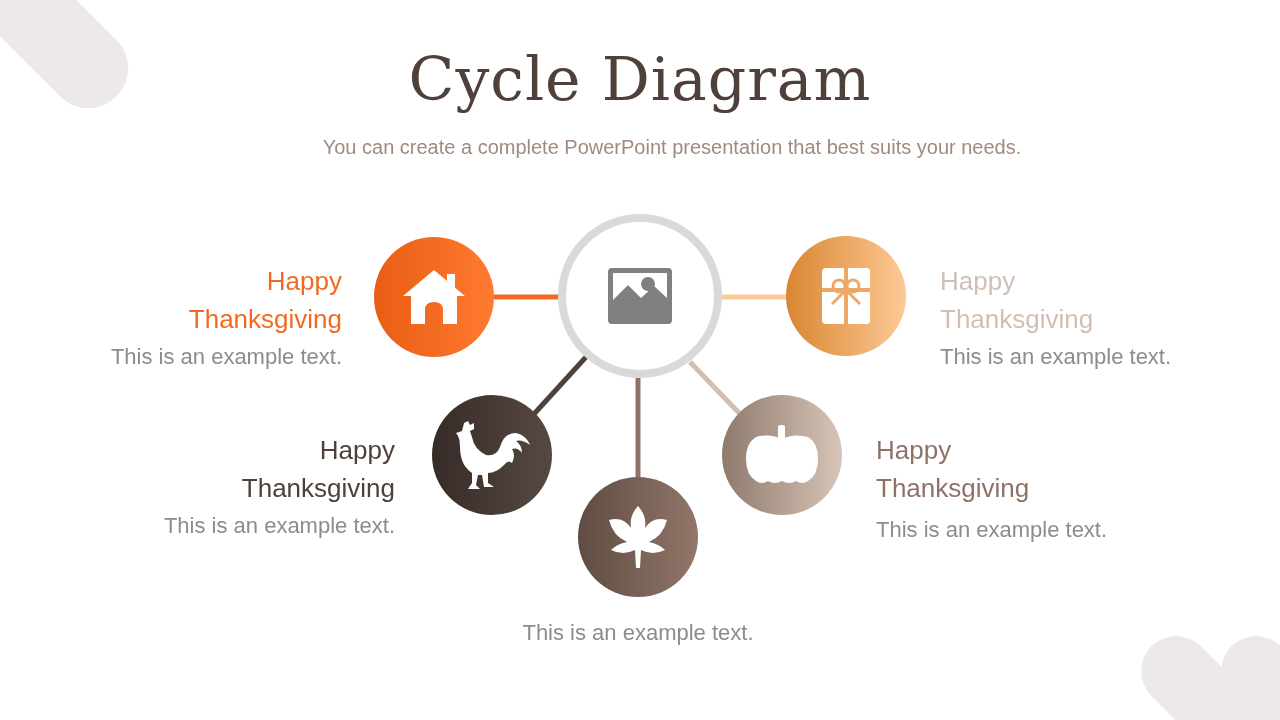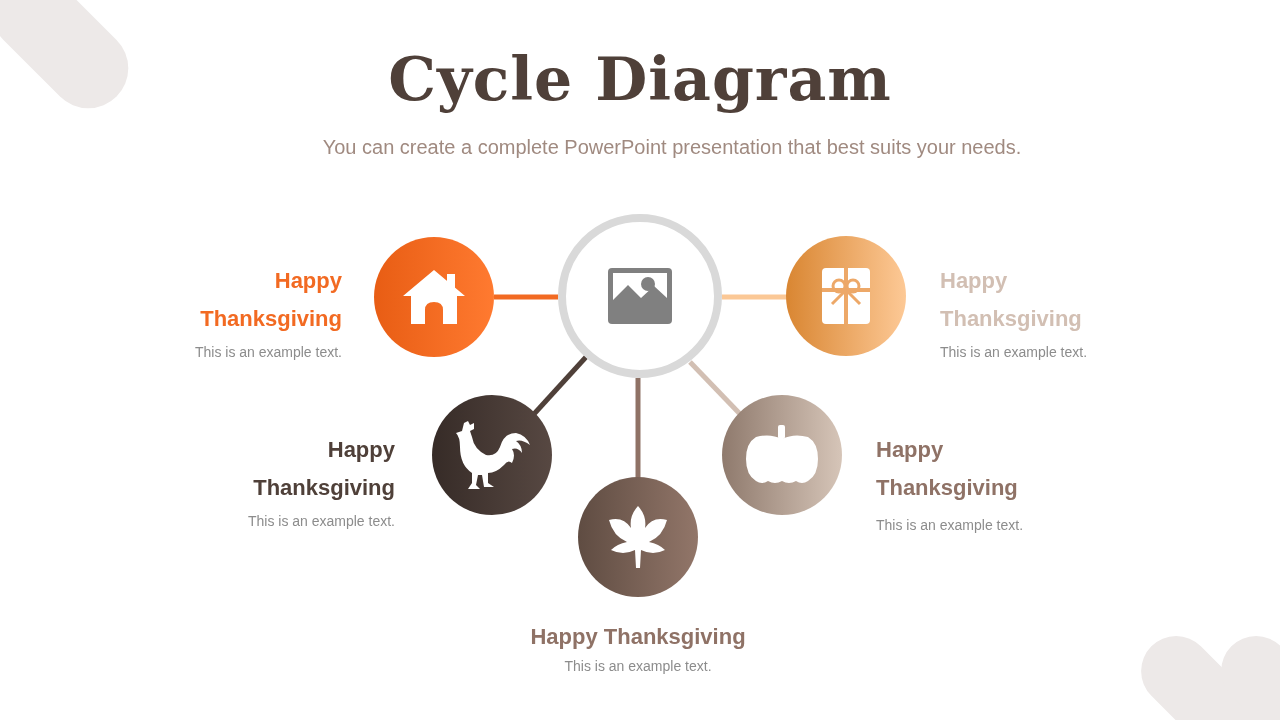--- a/index.html
+++ b/index.html
@@ -1,25 +1,25 @@
 <!DOCTYPE html>
 <html><head>
 <meta charset="utf-8">
 <style>
   html, body { margin:0; padding:0; }
   body { width:1280px; height:720px; position:relative; overflow:hidden; background:#ffffff; font-family:"Liberation Sans", sans-serif; }
   .deco { position:absolute; background:#ede9e8; border-radius:40px; transform:rotate(45deg); }
-  .title { position:absolute; left:0; width:1280px; top:44px; text-align:center; font-family:"DejaVu Serif", serif; font-weight:bold; font-size:60px; color:#4f4039; letter-spacing:1px; }
+  .title { position:absolute; left:0; width:1280px; top:44px; text-align:center; font-family:"DejaVu Serif", serif; font-weight:normal; font-size:60px; color:#4f4039; letter-spacing:1px; }
   .subtitle { position:absolute; left:0; width:1280px; top:136px; text-align:center; font-size:20px; color:#a08a80;margin-left:32px; }
   svg.lines { position:absolute; left:0; top:0; }
   .node { position:absolute; width:120px; height:120px; border-radius:50%; display:flex; align-items:center; justify-content:center; }
   .hub { position:absolute; left:558px; top:214px; width:148px; height:148px; border-radius:50%; border:8px solid #d9d9d9; background:#fff; display:flex; align-items:center; justify-content:center; }
   .label { position:absolute; }
-  .label .h { font-weight:bold; font-size:22px; line-height:38px; }
-  .label .p { font-size:14px; color:#8c8c8c; margin-top:6px; }
+  .label .h { font-weight:normal; font-size:26px; line-height:38px; }
+  .label .p { font-size:22px; color:#8c8c8c; margin-top:6px; }
   .right { text-align:right; }
   .center { text-align:center; }
 </style>
 </head>
 <body>
 
 <div class="deco" style="left:20px; top:-40px; width:80px; height:160px; transform:rotate(-45deg);"></div>
 <div class="deco" style="left:1180px; top:620px; width:70px; height:180px; transform:rotate(-45deg);"></div>
 <div class="deco" style="left:1260px; top:620px; width:70px; height:180px; transform:rotate(-45deg);"></div>
 
@@ -99,21 +99,20 @@
 
 <div class="label right" style="left:150px; top:431px; width:245px;">
   <div class="h" style="color:#4f4039;">
     <div>Happy</div>
     <div>Thanksgiving</div>
   </div>
   <div class="p">This is an example text.</div>
 </div>
 
 <div class="label center" style="left:438px; top:618px; width:400px;">
-  <div class="h" style="color:#8f7266;">Happy Thanksgiving</div>
   <div class="p" style="margin-top:2px;">This is an example text.</div>
 </div>
 
 <div class="label" style="left:876px; top:431px; width:260px;">
   <div class="h" style="color:#8f7266;">
     <div>Happy</div>
     <div>Thanksgiving</div>
   </div>
   <div class="p" style="margin-top:10px;">This is an example text.</div>
 </div>

